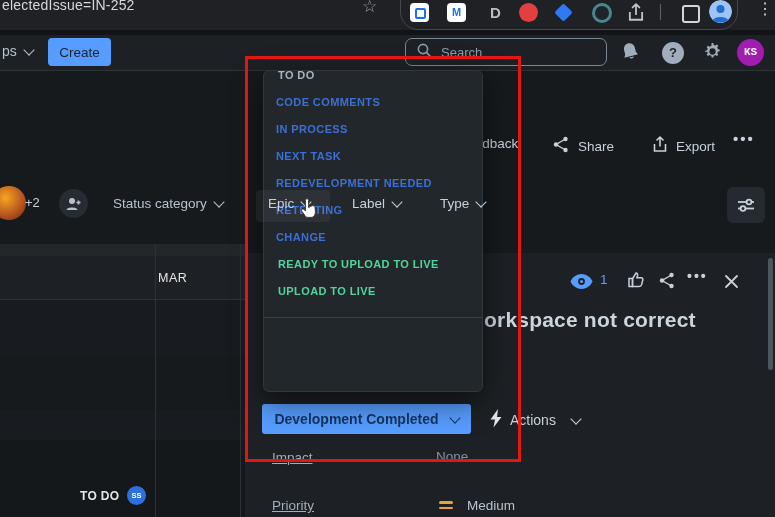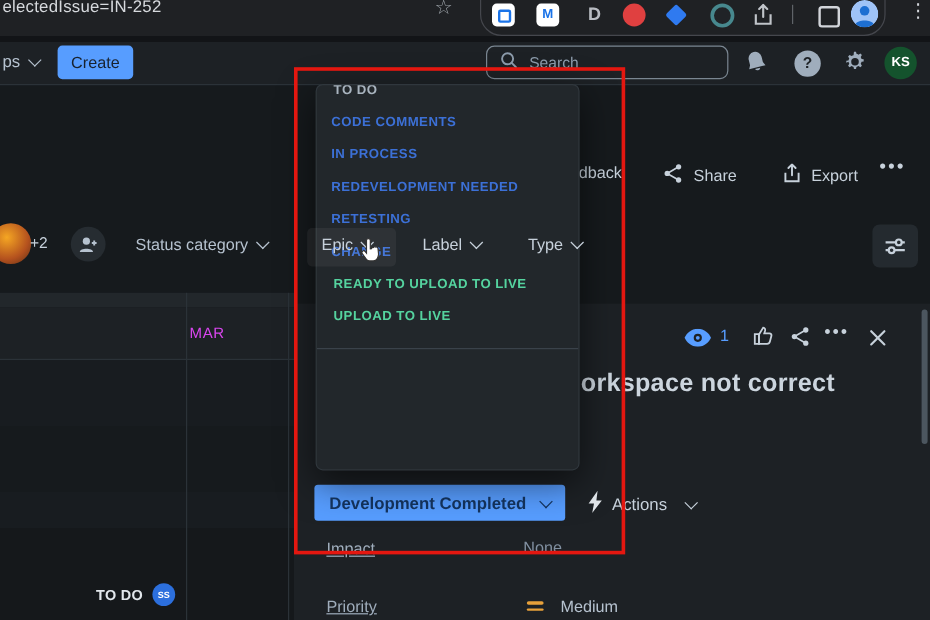--- a/index.html
+++ b/index.html
@@ -34,35 +34,35 @@
     border-radius:4px;font-size:13.5px;font-weight:500;font-family:"Liberation Sans",sans-serif;cursor:pointer;}
   #search-box{left:405px;top:38px;width:202px;height:28px;border:1px solid #7a8691;border-radius:7px;
     display:flex;align-items:center;padding:0 10px;box-sizing:border-box;gap:7px;background:#1d2125;}
   #search-input{flex:1;background:transparent;border:none;outline:none;color:#c7d1db;font-size:13px;
     font-family:"Liberation Sans",sans-serif;min-width:0;}
   #search-input::placeholder{color:#8c9bab;}
   #bell{left:621px;top:42px;transform:rotate(-14deg);}
   #help-btn{left:662px;top:42px;width:22px;height:22px;border-radius:50%;background:#9fadbc;color:#1d2125;
     font-weight:bold;font-size:13px;text-align:center;line-height:22px;}
   #gear{left:702px;top:41px;}
-  #ks-avatar{left:737px;top:39px;width:27px;height:27px;border-radius:50%;background:#14532d;color:#fff;
-    font-size:11px;font-weight:bold;text-align:center;line-height:27px;}
+  #ks-avatar{left:737px;top:39px;width:27px;height:27px;border-radius:50%;background:#a21caf;color:#fff;
+    font-size:11px;font-weight:bold;text-align:center;line-height:27px;font-family:Liberation Mono, monospace;}
   
   #avatar-fire{left:-8px;top:186px;width:34px;height:34px;border-radius:50%;
     background:radial-gradient(circle at 40% 35%, #f5a623, #b4511e 60%, #5a2d14);}
   #overflow-count{left:25px;top:195px;font-size:13px;color:#c7d1db;}
   #person-add{left:59px;top:189px;width:29px;height:29px;border-radius:50%;background:#262c31;
     display:flex;align-items:center;justify-content:center;}
   #status-category{left:113px;top:196px;font-size:13.5px;color:#b6c2cf;}
   #sliders-btn{left:727px;top:187px;width:38px;height:36px;border-radius:6px;background:#242a2f;
     display:flex;align-items:center;justify-content:center;}
   
   #tl-strip{left:0;top:244px;width:245px;height:12px;background:#22272b;}
   #tl-header{left:0;top:256px;width:245px;height:44px;background:#1d2125;border-bottom:1px solid #2b3238;box-sizing:border-box;}
-  #tl-month{left:158px;top:271px;font-size:12.5px;color:#d946ef;letter-spacing:.5px;}
+  #tl-month{left:158px;top:271px;font-size:12.5px;color:#e5e5e5;letter-spacing:.5px;}
   .vline{top:244px;width:1px;height:273px;background:#2b3238;}
   .band{left:0;width:245px;}
   #todo-chip{left:80px;top:489px;font-size:12px;font-weight:bold;color:#e2e7ec;letter-spacing:.3px;}
   #ss-badge{left:127px;top:486px;width:19px;height:19px;border-radius:50%;background:#2c6fdd;color:#fff;
     font-size:7.5px;font-weight:bold;text-align:center;line-height:19px;}
   
   .toolitem{display:flex;align-items:center;gap:8px;color:#c7d1db;font-size:13.5px;}
   #give-feedback{left:402px;top:132px;}
   #share-btn{left:552px;top:136px;align-items:center;}
   #export-btn{left:652px;top:136px;}
@@ -275,20 +275,21 @@
       <i></i>
       <i></i>
     </div>
   <div class="abs fieldvalue" id="priority-value">Medium</div>
 
   <div class="abs" id="status-dropdown">
     <div>
         <div class="status-item cat-todo">TO DO</div>
         <div class="status-item cat-inprogress">CODE COMMENTS</div>
         <div class="status-item cat-inprogress">IN PROCESS</div>
+        <div class="status-item cat-inprogress">NEXT TASK</div>
         <div class="status-item cat-inprogress">REDEVELOPMENT NEEDED</div>
         <div class="status-item cat-inprogress">RETESTING</div>
         <div class="status-item cat-inprogress">CHANGE</div>
         <div class="status-item cat-done">READY TO UPLOAD TO LIVE</div>
         <div class="status-item cat-done">UPLOAD TO LIVE</div>
       </div>
     <div id="dd-divider"></div>
   </div>
 
   <div class="abs" id="epic-hover"></div>

